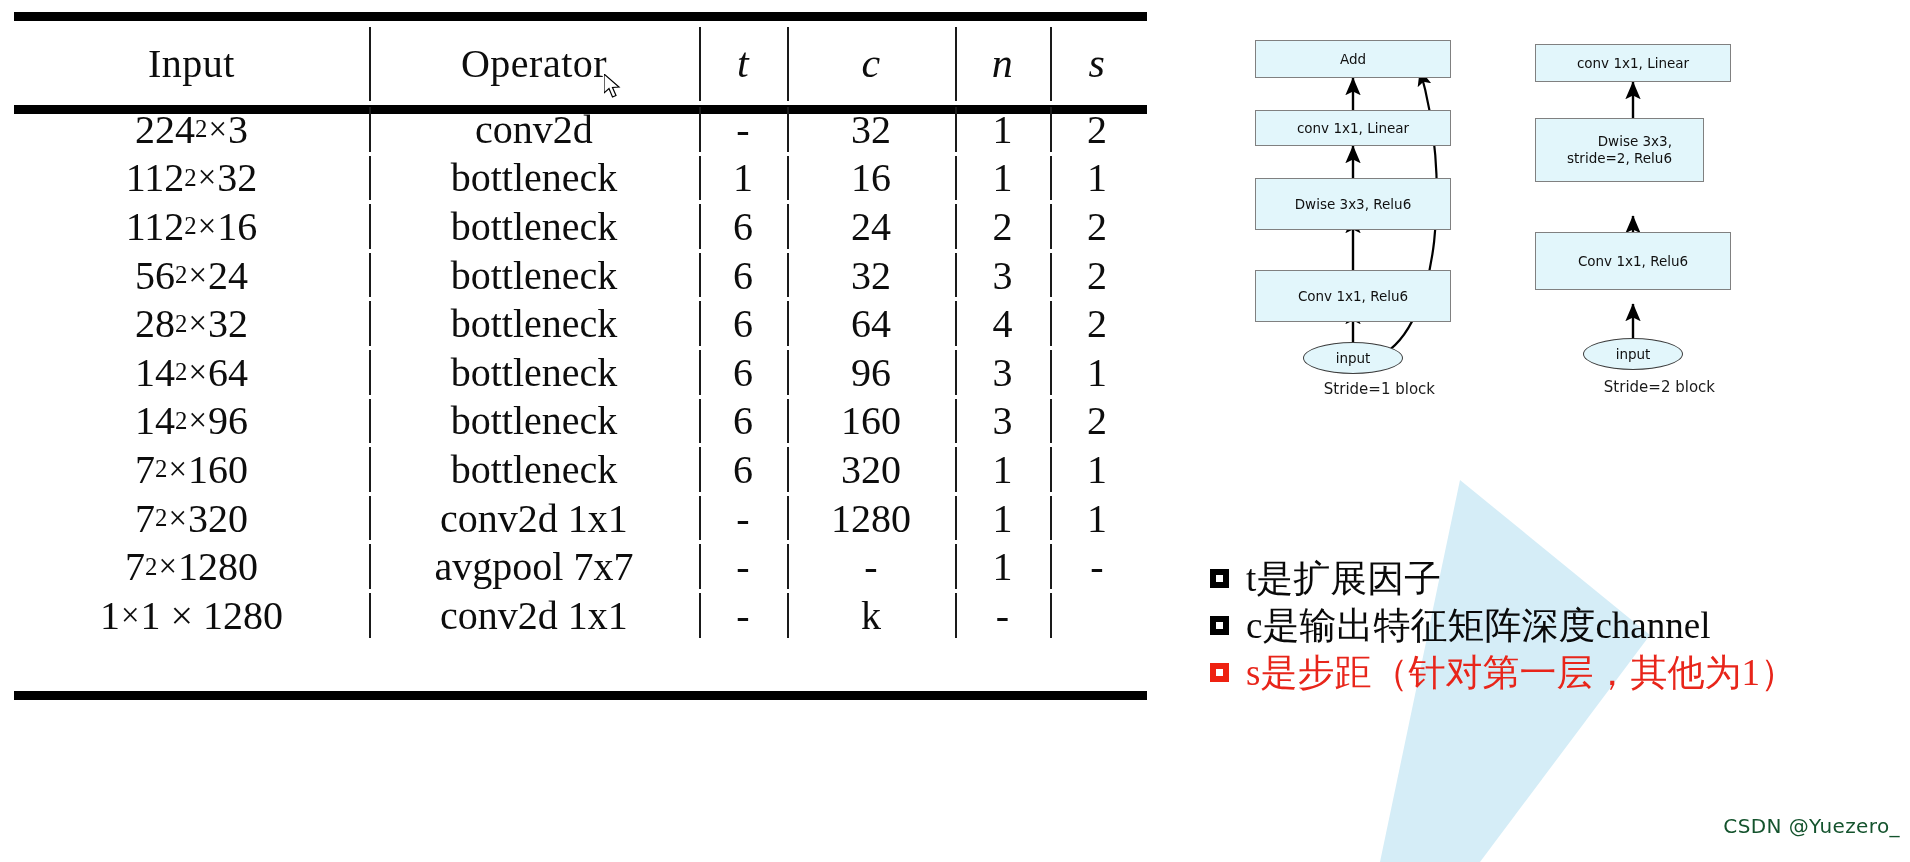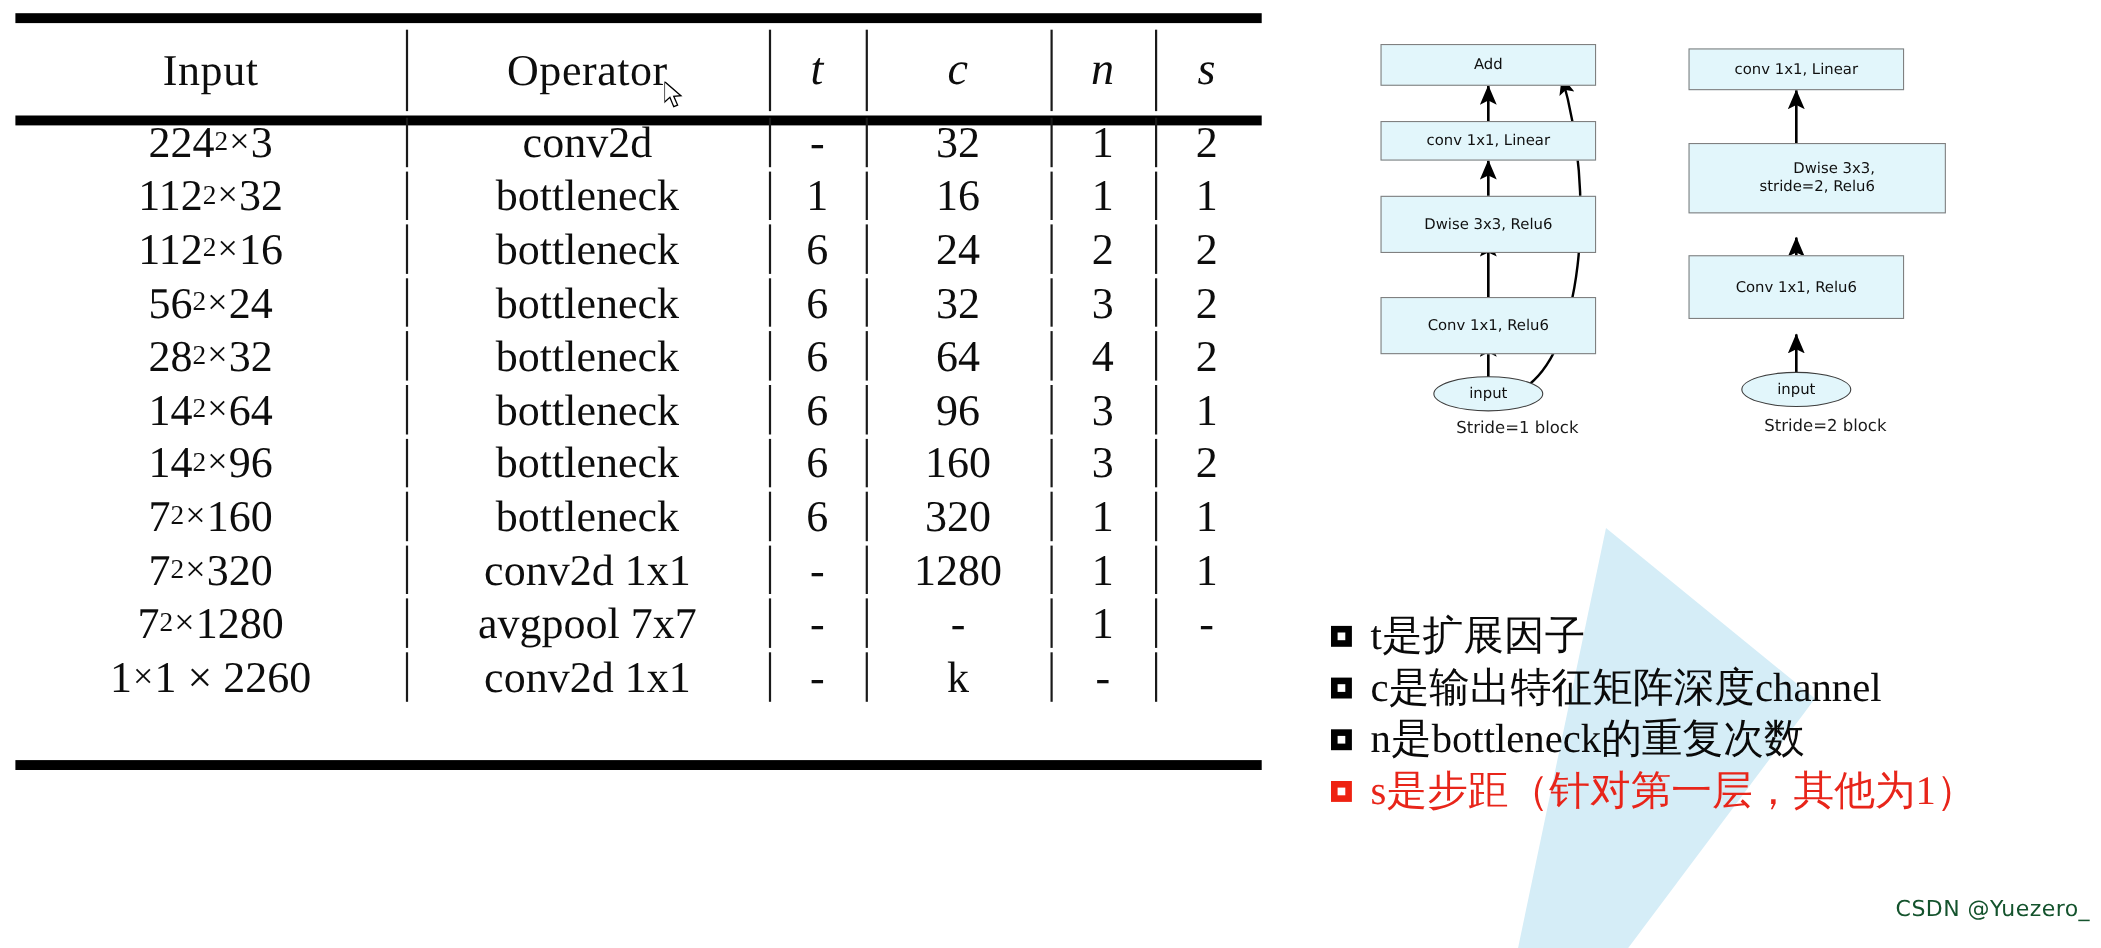--- a/index.html
+++ b/index.html
@@ -383,21 +383,21 @@
       <div class="tcell c-t">-</div>
       <div class="tcell c-c">-</div>
       <div class="tcell c-n">1</div>
       <div class="tcell c-s">-</div>
     </div>
 
     <div class="trow body-row">
       <div class="tcell c-input">
           <span>1</span>
           <span class="times">×</span>
-          <span>1 × 2260</span>
+          <span>1 × 1280</span>
         </div>
       <div class="tcell c-operator">conv2d 1x1</div>
       <div class="tcell c-t">-</div>
       <div class="tcell c-c">k</div>
       <div class="tcell c-n">-</div>
       <div class="tcell c-s"></div>
     </div>
 
   </div>
 </div>
@@ -441,44 +441,40 @@
         <marker id="arrow2" markerWidth="9" markerHeight="9" refX="7.2" refY="3.2" orient="auto">
           <path d="M0,0 L7.5,3.2 L0,6.4 L1.6,3.2 Z" fill="#000000"></path>
         </marker>
       </defs>
       <line x1="98" y1="314" x2="98" y2="278" stroke="#000000" stroke-width="2.4" marker-end="url(#arrow2)"></line>
       <line x1="98" y1="246" x2="98" y2="190" stroke="#000000" stroke-width="2.4" marker-end="url(#arrow2)"></line>
       <line x1="98" y1="156" x2="98" y2="56" stroke="#000000" stroke-width="2.4" marker-end="url(#arrow2)"></line>
     </svg>
 
     <div class="node-box" style="left:0px; top:18px; width:196px; height:38px;">conv 1x1, Linear</div>
-    <div class="node-box" style="left:0px; top:92px; width:234px; height:64px;margin-top:12px;">Dwise 3x3,
+    <div class="node-box" style="left:0px; top:92px; width:169px; height:64px;">Dwise 3x3,
 stride=2, Relu6</div>
     <div class="node-box" style="left:0px; top:206px; width:196px; height:58px;">Conv 1x1, Relu6</div>
     <div class="node-oval" style="left:48px; top:312px; width:100px; height:32px;">input</div>
     <div class="diag-caption" style="left:18px; top:352px; width:162px;">Stride=2 block</div>
   </div>
 </div>
 
 <svg id="blue-triangle" viewBox="0 0 760 442">
   <polygon points="310,60 500,215 330,442 230,442" fill="#d5edf7"></polygon>
 </svg>
 
 <div id="bullet-list">
   <div class="bullet-row">
     <span class="bullet-sq"></span>
     <span class="bullet-text">t是扩展因子</span>
   </div>
   <div class="bullet-row">
     <span class="bullet-sq"></span>
     <span class="bullet-text">c是输出特征矩阵深度channel</span>
   </div>
-  <div class="bullet-row">
-    <span class="bullet-sq"></span>
-    <span class="bullet-text">n是bottleneck的重复次数</span>
-  </div>
   <div class="bullet-row accent">
     <span class="bullet-sq"></span>
     <span class="bullet-text">s是步距（针对第一层，其他为1）</span>
   </div>
 </div>
 
 <div id="watermark">CSDN @Yuezero_</div>
 
 </body></html>

